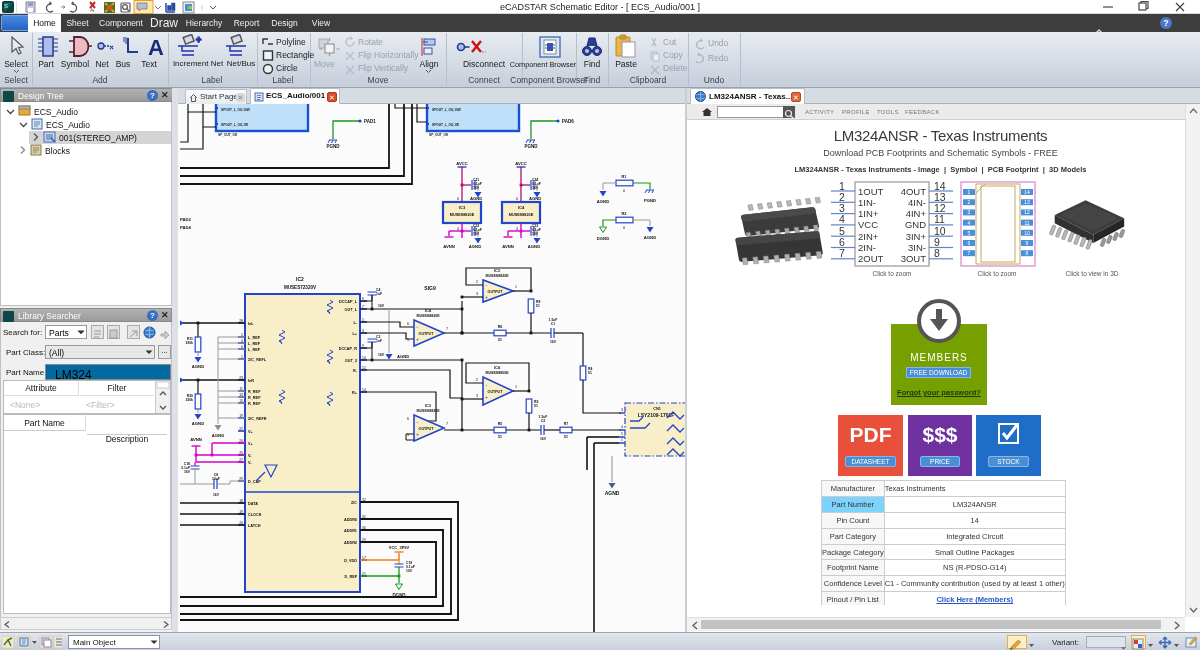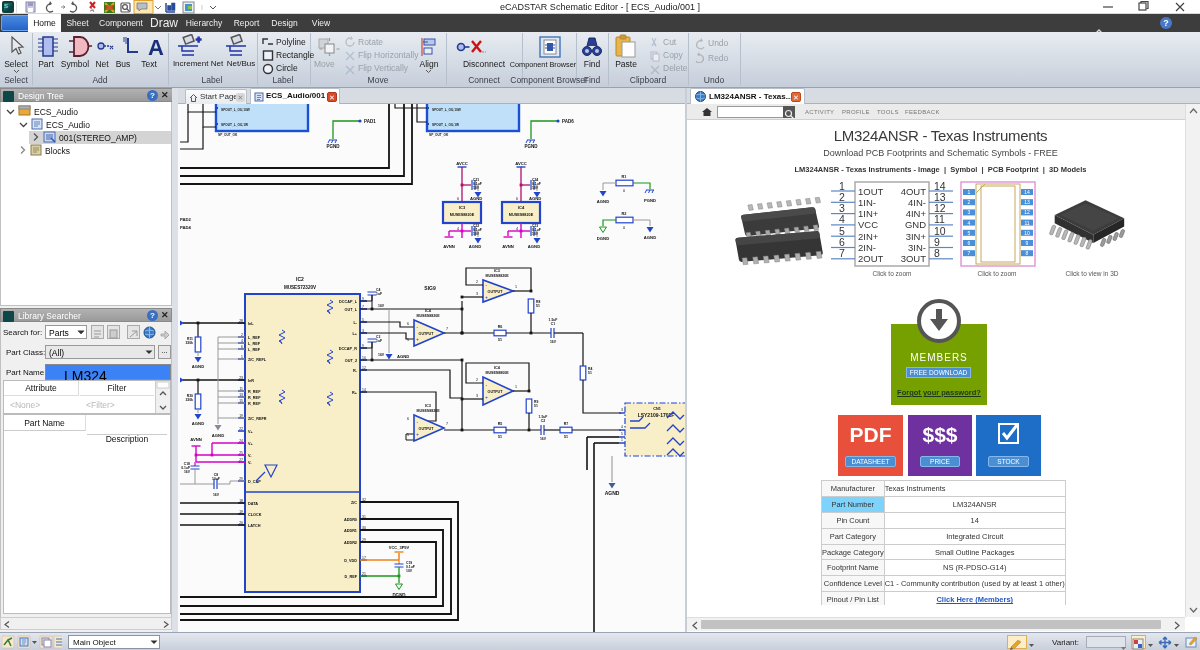--- a/index.html
+++ b/index.html
@@ -312,21 +312,21 @@
         </svg></div>
 
   <div class="abs" style="left:5px;top:26px;font-size:8px;color:#111;">Part Class:</div>
   <div class="abs" style="left:44px;top:23px;width:110px;height:14px;background:#e8e8e8;border:1px solid #999;font-size:8.5px;padding:2px 0 0 3px;">(All)</div>
   <svg class="abs" style="left:144px;top:28px;" width="8" height="5">
         <path d="M0.5 0.5 l3.5 3.5 3.5 -3.5 z" fill="#333"></path>
       </svg>
   <div class="abs" style="left:157px;top:23px;width:13px;height:14px;border:1px solid #999;background:#e8e8e8;font-size:8px;text-align:center;">...</div>
 
   <div class="abs" style="left:5px;top:46px;font-size:8px;color:#111;">Part Name:</div>
-  <div class="abs" style="left:44px;top:42px;width:126px;height:16px;background:#3b82f6;border:1px solid #888;font-size:14px;padding:3px 0 0 18px;">LM324</div>
+  <div class="abs" style="left:44px;top:42px;width:126px;height:16px;background:#0369a1;border:1px solid #888;font-size:12px;padding:3px 0 0 9px;">LM324</div>
 
   <div class="abs" style="left:2px;top:58px;width:168px;height:34px;background:#fff;border:1px solid #bbb;">
    <div class="abs" style="left:0;top:0;width:75px;height:15px;border-right:1px solid #ddd;border-bottom:1px solid #ddd;font-size:8.5px;text-align:center;padding-top:2px;color:#111;">Attribute</div>
    <div class="abs" style="left:76px;top:0;width:74px;height:15px;border-bottom:1px solid #ddd;font-size:8.5px;text-align:center;padding-top:2px;color:#111;">Filter</div>
    <div class="abs" style="left:6px;top:19px;font-size:8.5px;color:#b8b8b8;">&lt;None&gt;</div>
    <div class="abs" style="left:82px;top:19px;font-size:8.5px;color:#b8b8b8;">&lt;Filter&gt;</div>
    <div class="abs" style="left:151px;top:0;width:15px;height:32px;background:#f0f0f0;border-left:1px solid #ccc;">
      <svg width="14" height="32">
             <rect x="1" y="1" width="12" height="6" fill="#fff" stroke="#ccc"></rect>
             <path d="M4 14 l3 -3 3 3" stroke="#555" fill="none" stroke-width="1.3"></path>

